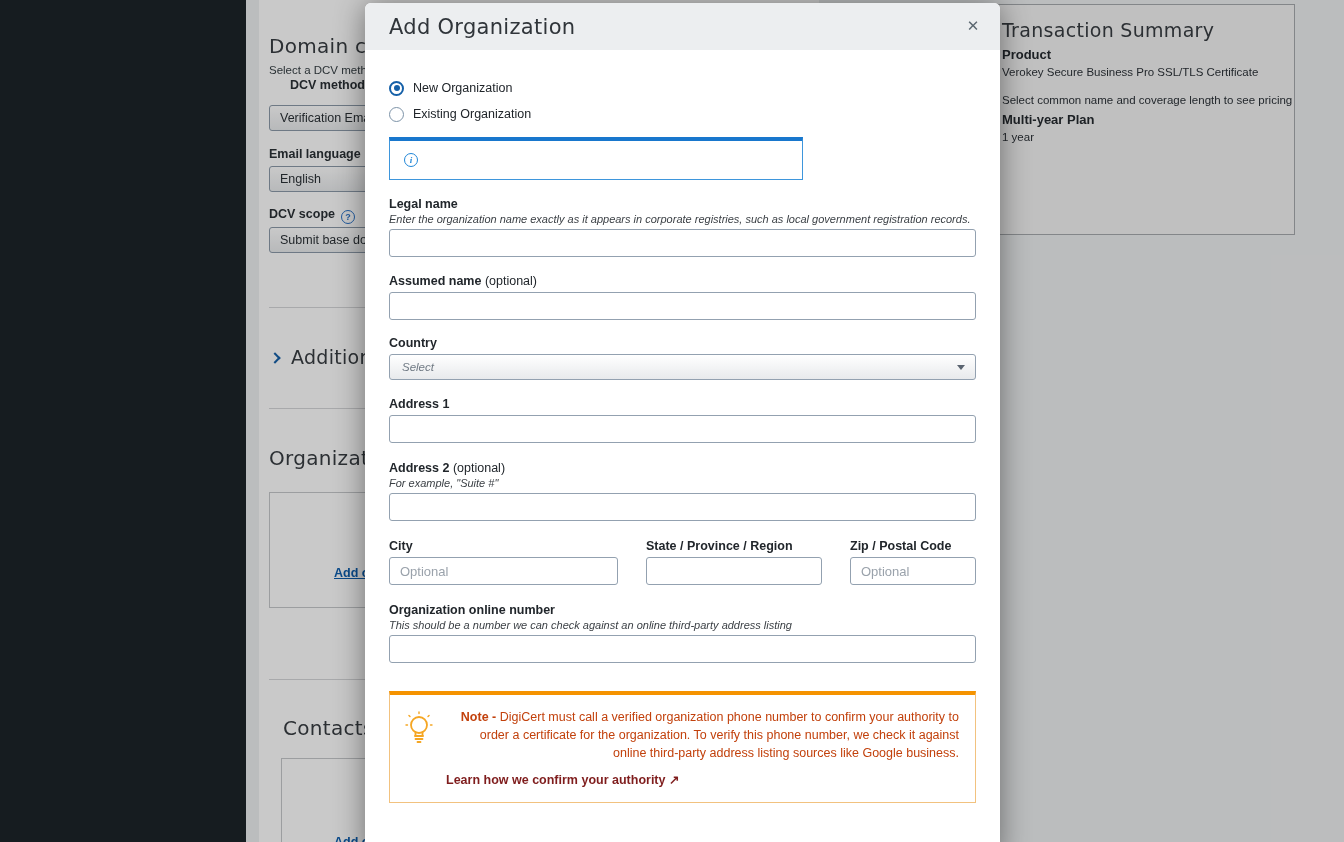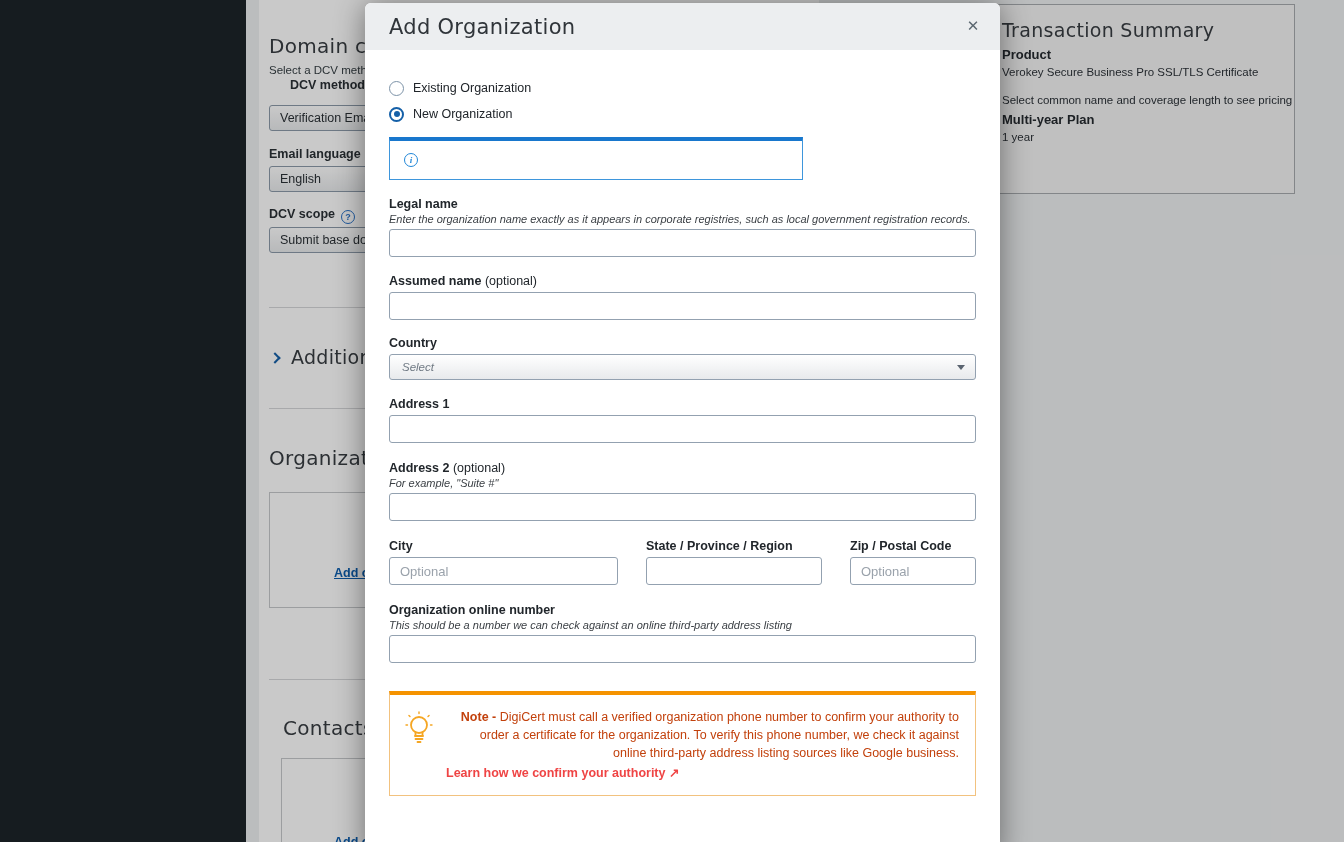--- a/index.html
+++ b/index.html
@@ -21,21 +21,21 @@
                padding:0 10px; font-size:12.5px; color:#2b3136; }
   .divider { position:absolute; left:269px; width:320px; border-top:1px solid #d5d7d9; }
   .chev { display:inline-block; width:8px; height:8px; border-top:2px solid #1560a8; border-right:2px solid #1560a8;
           transform:rotate(45deg); margin-right:12px; position:relative; top:-2px; }
   .help-ic { display:inline-flex; width:14px; height:14px; border:1.5px solid #2a72c8; border-radius:50%;
              color:#2a72c8; font-size:9px; font-weight:700; align-items:center; justify-content:center;
              margin-left:6px; position:relative; top:2px; }
   .bg-box { position:absolute; background:#fff; border:1px solid #c6c9cc; }
   .bg-link { position:absolute; color:#0d5fb0; font-size:12.5px; font-weight:700; white-space:nowrap; }
 
-  .tx-panel { position:absolute; left:985px; top:4px; width:310px; height:190px; background:#f4f4f4;
+  .tx-panel { position:absolute; left:985px; top:4px; width:310px; height:231px; background:#f4f4f4;
               border:1px solid #a7abae; padding:14px 16px; z-index:1; }
   .tx-title { font-size:19px; }
   .tx-bold { font-size:13px; font-weight:700; color:#262b30; margin-top:6px; }
   .tx-text { font-size:11.5px; color:#2c3238; margin-top:4px; white-space:nowrap; }
   .tx-note { font-size:11.5px; color:#2c3238; margin-top:16px; white-space:nowrap; }
 
   .overlay { position:absolute; inset:0; background:rgba(0,0,0,.21); z-index:5; }
 
   
   .modal { position:absolute; left:365px; top:3px; width:635px; height:856px; background:#fff;
@@ -76,21 +76,21 @@
   .caret { position:absolute; right:10px; top:10px; width:0; height:0;
            border-left:4.5px solid transparent; border-right:4.5px solid transparent; border-top:5px solid #5a6470; }
 
   .city-row { display:flex; justify-content:space-between; width:587px; }
   .city-row .col1 { width:229px; } .city-row .col2 { width:176px; } .city-row .col3 { width:126px; }
   .city-row .txt-input { width:100%; }
 
   .note-box { margin-top:28px; width:587px; border:1px solid #f2c27f; border-top:4px solid #f59300;
               padding:13px 16px 14px 12px; display:flex; gap:10px; background:#fff; }
   .note-text { font-size:12.5px; line-height:18px; color:#c2410c;text-align:right; }
-  .note-link { display:inline-block; margin-top:3px; color:#ef4444; font-weight:700; font-size:12.5px; text-decoration:none; }
+  .note-link { display:inline-block; margin-top:10px; color:#7f1d1d; font-weight:700; font-size:12.5px; text-decoration:none; }
   .bulb { flex:none; margin-top:2px; }
 </style>
 </head>
 <body>
 
 <div class="page">
 
   <div class="sidebar"></div>
 
   <div class="content-card">
@@ -147,26 +147,26 @@
 
   <div class="modal">
     <div class="modal-header">
       <div class="modal-title heading">Add Organization</div>
       <button class="close-btn">✕</button>
     </div>
 
     <div class="modal-body">
 
       <div class="radio-row">
+        <span class="radio sel"></span>
+        <span class="radio-label">New Organization</span>
+      </div>
+      <div class="radio-row">
         <span class="radio"></span>
         <span class="radio-label">Existing Organization</span>
-      </div>
-      <div class="radio-row">
-        <span class="radio sel"></span>
-        <span class="radio-label">New Organization</span>
       </div>
 
       <div class="info-box">
         <span class="info-ic">
             <span>i</span>
           </span>
       </div>
 
       <div class="fld-label">Legal name</div>
       <div class="fld-help">Enter the organization name exactly as it appears in corporate registries, such as local government registration records.</div>

